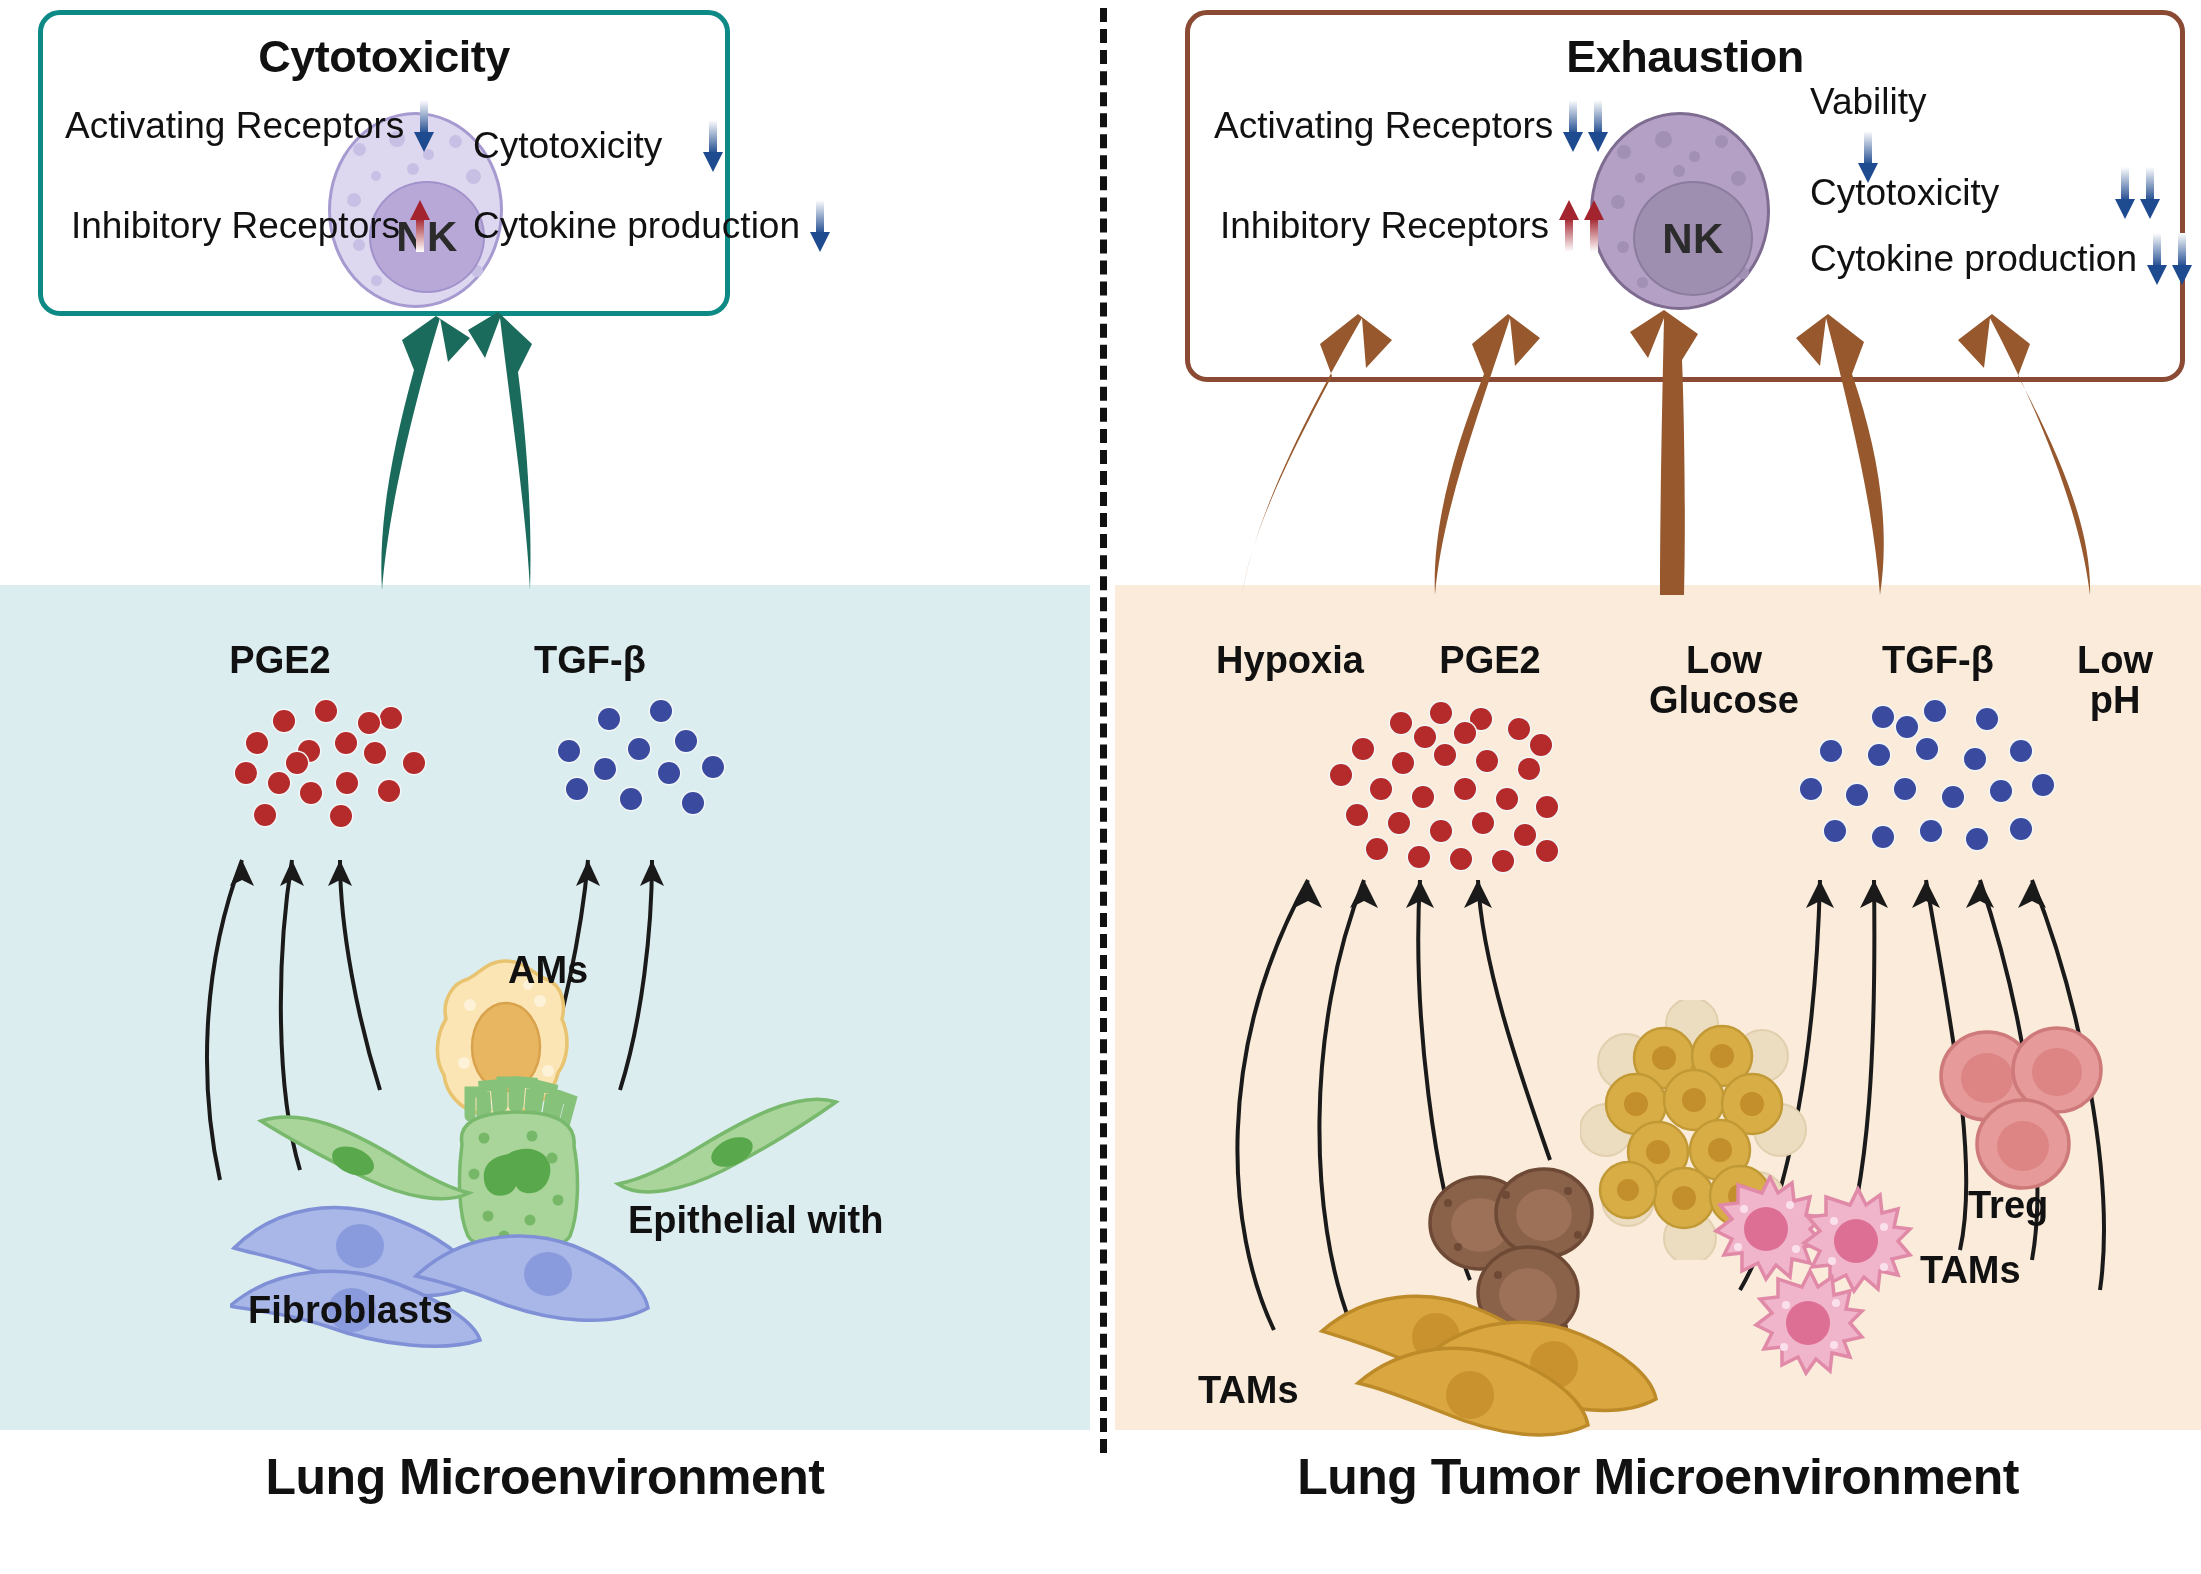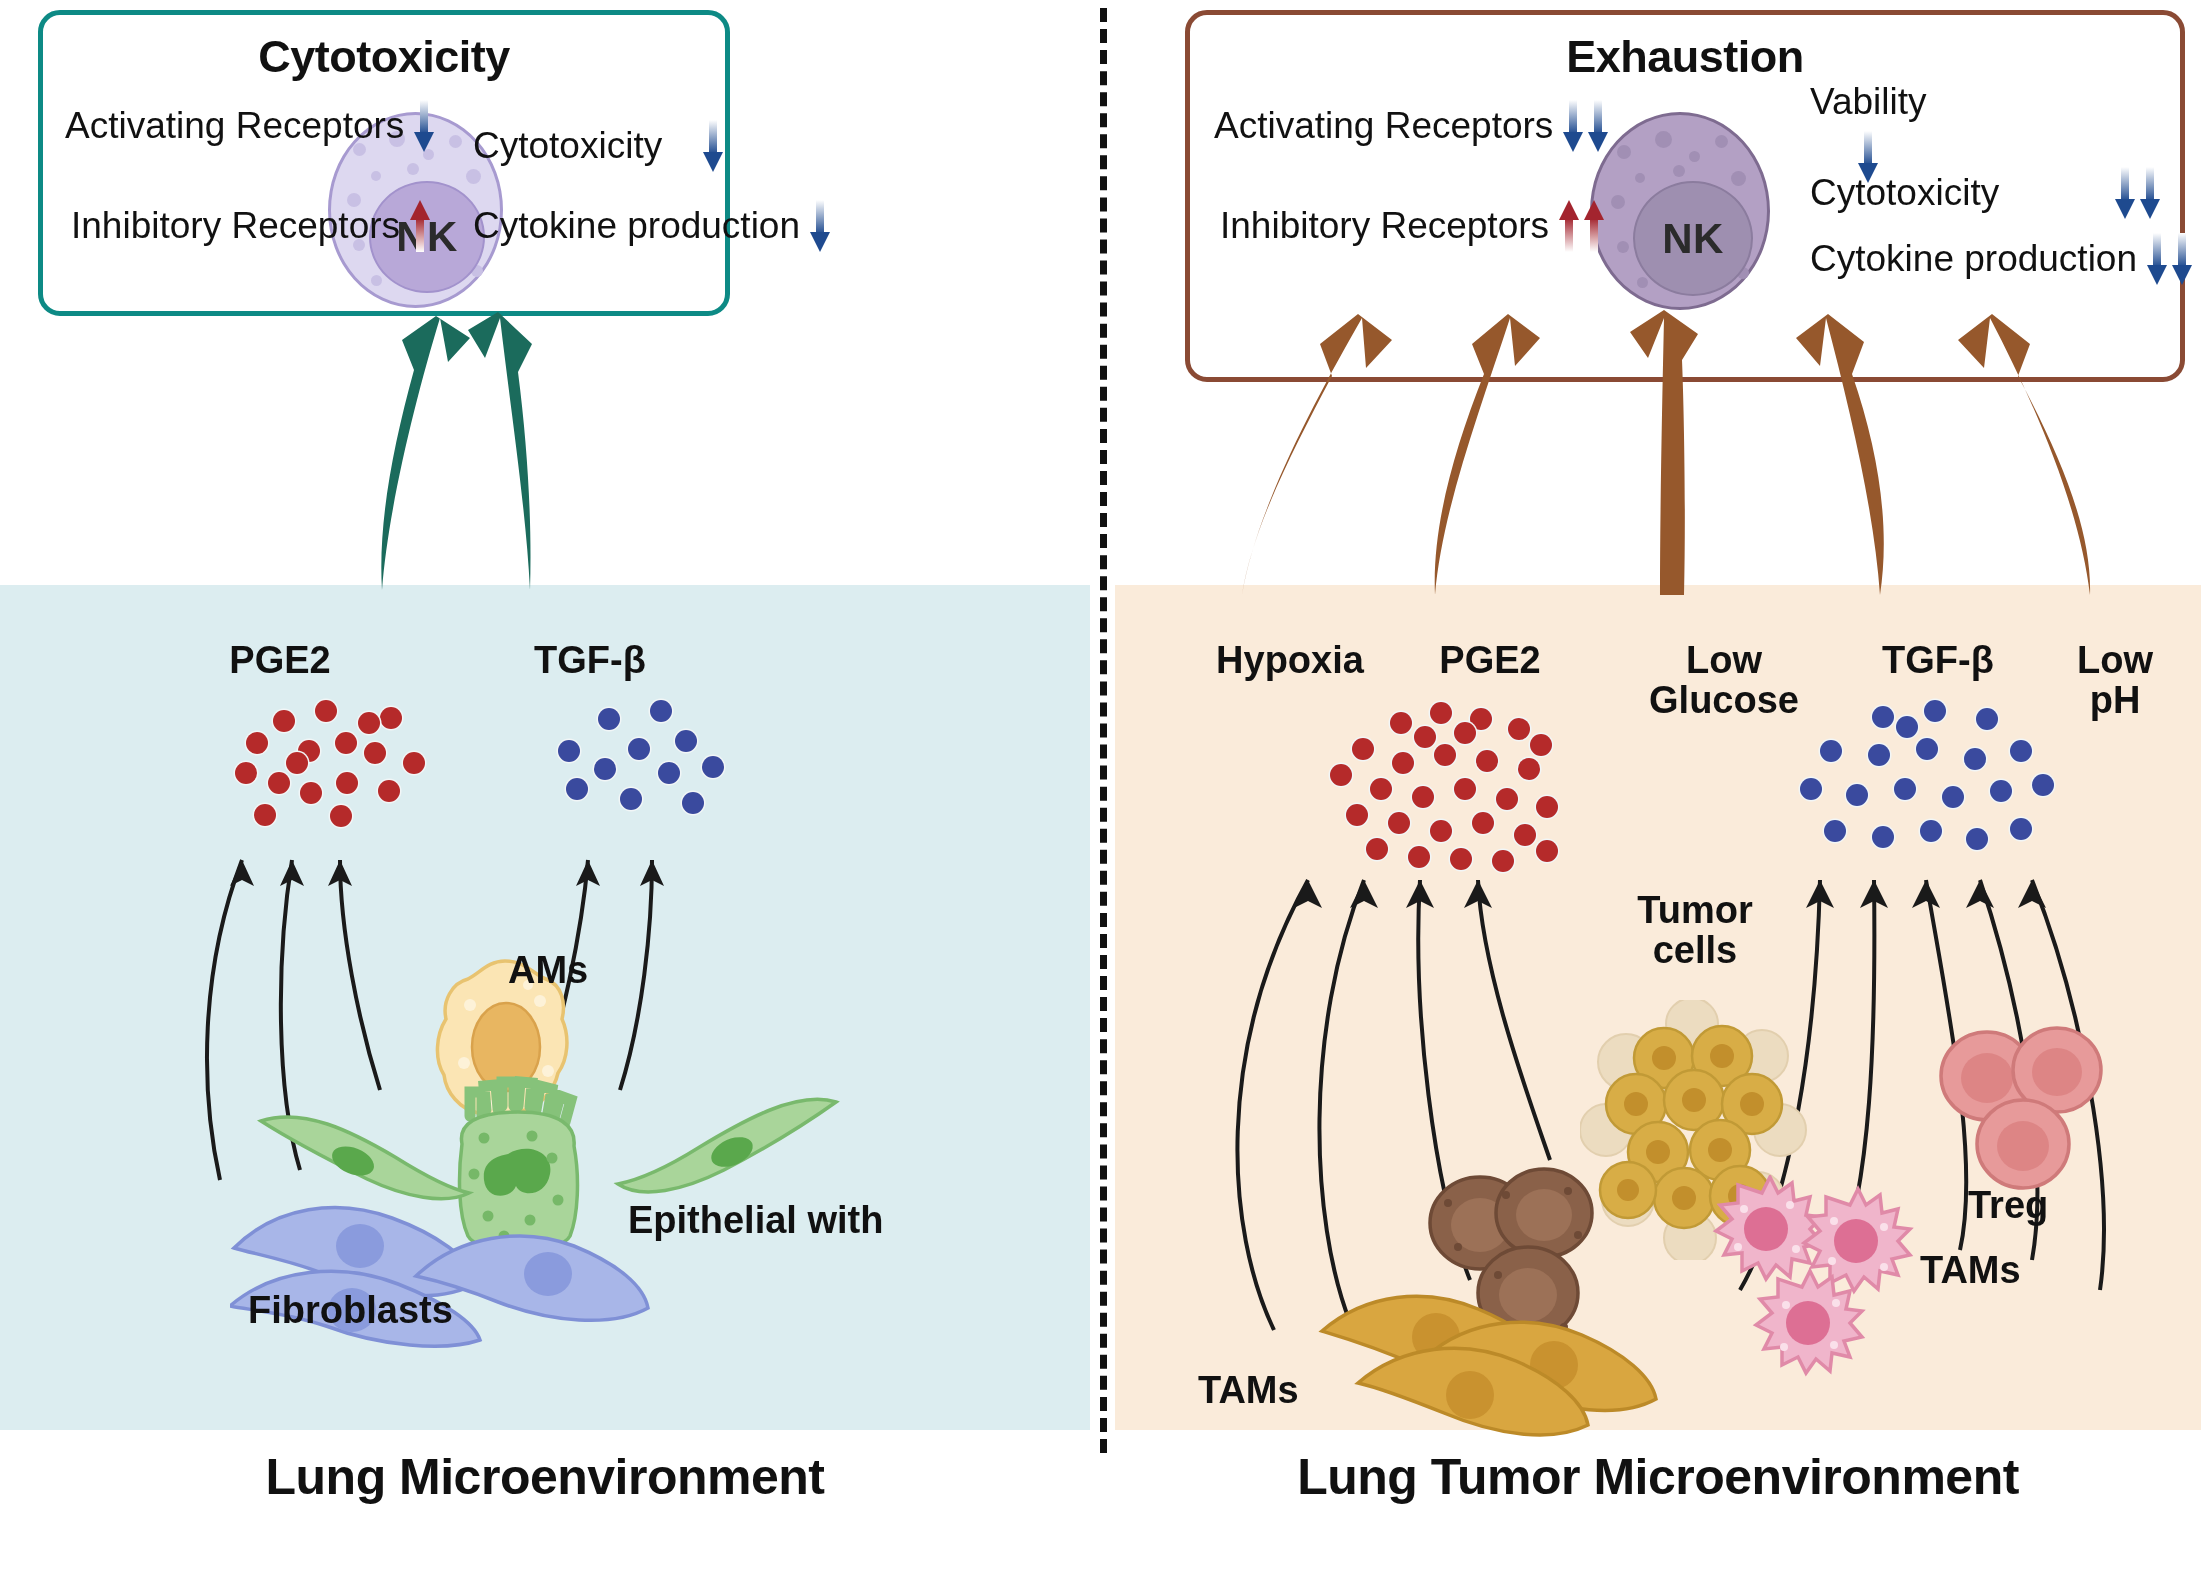--- a/index.html
+++ b/index.html
@@ -459,22 +459,20 @@
       <path d="M 200 20 L 186 48 L 200 41 L 214 48 Z"></path>
       <path d="M 258 20 L 244 48 L 258 41 L 272 48 Z"></path>
       <path d="M 600 20 L 586 48 L 600 41 L 614 48 Z"></path>
       <path d="M 654 20 L 640 48 L 654 41 L 668 48 Z"></path>
       <path d="M 706 20 L 692 48 L 706 41 L 720 48 Z"></path>
       <path d="M 760 20 L 746 48 L 760 41 L 774 48 Z"></path>
       <path d="M 812 20 L 798 48 L 812 41 L 826 48 Z"></path>
     </g>
   </svg>
 
-  <div class="lbl center" style="left:1580px; top:890px; width:230px;">Tumor
-cells</div>
   <div class="cellart" style="left:1580px; top:1000px;">
     <svg width="230" height="260" viewBox="0 0 230 260">
       <g fill="#ecdcc0" stroke="#e2cfae" stroke-width="2">
         <circle cx="46" cy="62" r="28"></circle>
           <circle cx="182" cy="56" r="26"></circle>
         <circle cx="26" cy="130" r="26"></circle>
           <circle cx="200" cy="130" r="26"></circle>
         <circle cx="48" cy="200" r="26"></circle>
           <circle cx="178" cy="198" r="26"></circle>
         <circle cx="112" cy="24" r="26"></circle>

